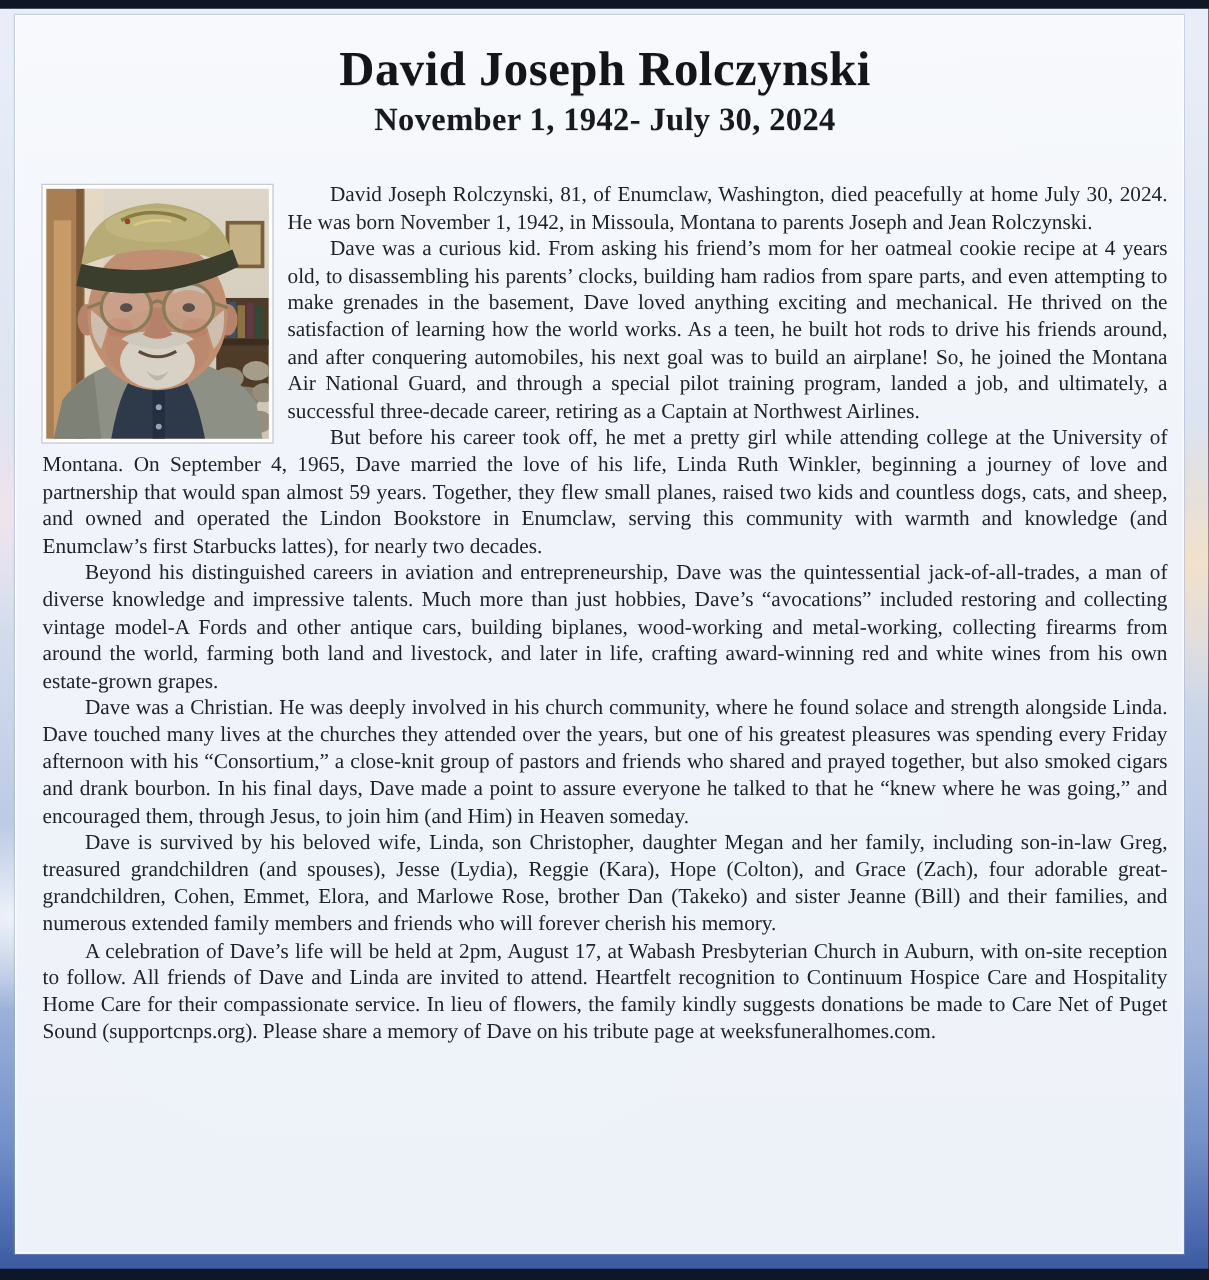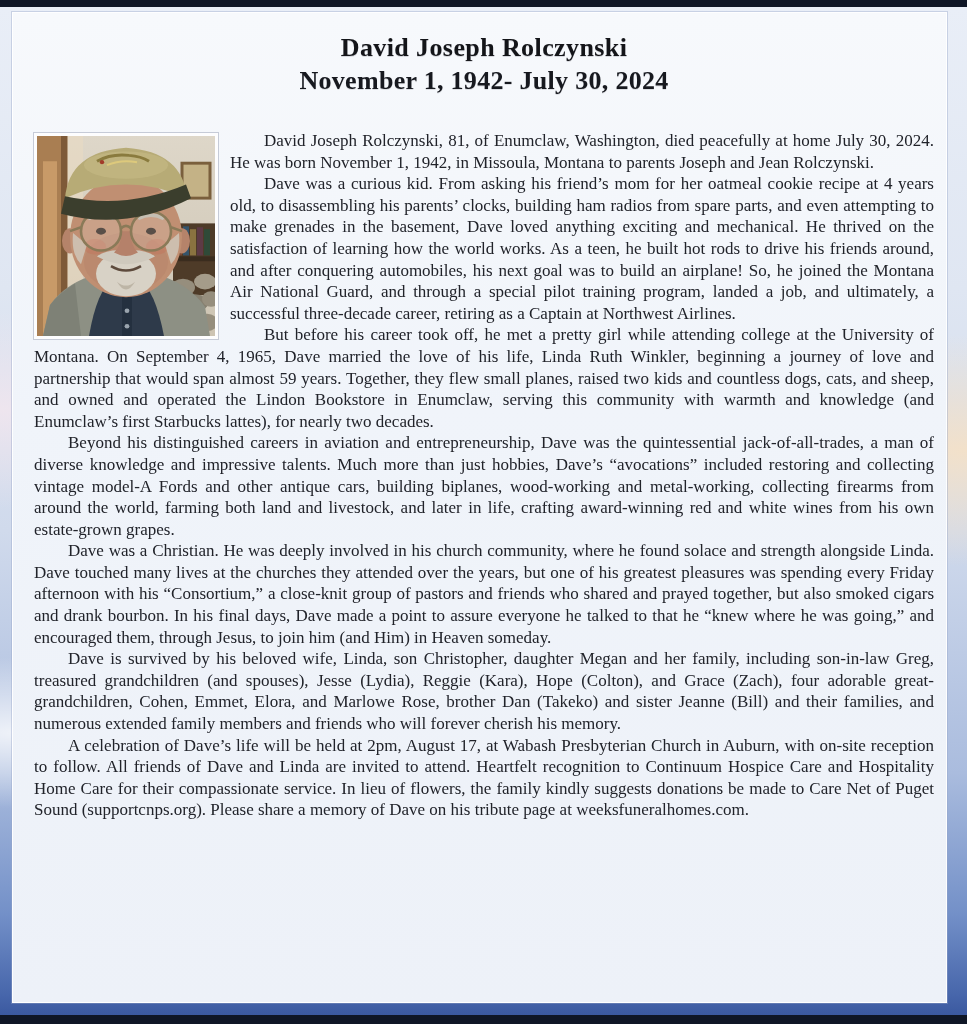--- a/index.html
+++ b/index.html
@@ -9,21 +9,21 @@
     background:
       radial-gradient(55% 16% at 100% 44%, rgba(244,225,200,.95), rgba(244,225,200,0) 72%),
       radial-gradient(45% 14% at 0% 40%, rgba(242,230,238,.85), rgba(242,230,238,0) 70%),
       radial-gradient(40% 10% at 2% 72%, rgba(255,255,255,.8), rgba(255,255,255,0) 75%),
       linear-gradient(180deg,#e9eef7 0%,#dfe6f2 28%,#d0daec 52%,#aabcde 76%,#7390c8 90%,#4766ab 98%,#3b59a0 100%);}
   .panel{position:absolute;left:12px;right:20px;top:5px;bottom:12px;box-sizing:border-box;
     background:linear-gradient(180deg,#f7f9fc 0%,#f0f4fa 40%,#edf1f8 100%);
     border:1px solid rgba(255,255,255,.92);
     box-shadow:0 0 0 1px rgba(150,165,200,.4);
     padding:8px 12px 4px 21px;overflow:hidden;}
-  .name{font-size:26px;font-weight:bold;text-align:center;margin:12px 0 3px;color:#141519;
+  .name{font-size:39px;font-weight:bold;text-align:center;margin:12px 0 3px;color:#141519;
         letter-spacing:.4px;text-shadow:0 1px 0 rgba(120,120,130,.25);}
   .dates{font-size:26px;font-weight:bold;text-align:center;margin:0 0 27px;color:#17191f;
         letter-spacing:.3px;text-shadow:0 1px 0 rgba(120,120,130,.2);}
   .body-text{font-size:17px;line-height:21.6px;text-align:justify;color:#21232a;margin-top:34px;}
   .body-text p{margin:0;text-indent:34px;}
   figure.photo{float:left;width:178px;height:200px;margin:3px 12px 4px 0;padding:0;
         border:3px solid #fdfdfe;outline:1px solid #c6cbd7;background:#d8d2c4;}
   figure.photo svg{display:block;width:100%;height:100%;}
 </style>
 </head>

